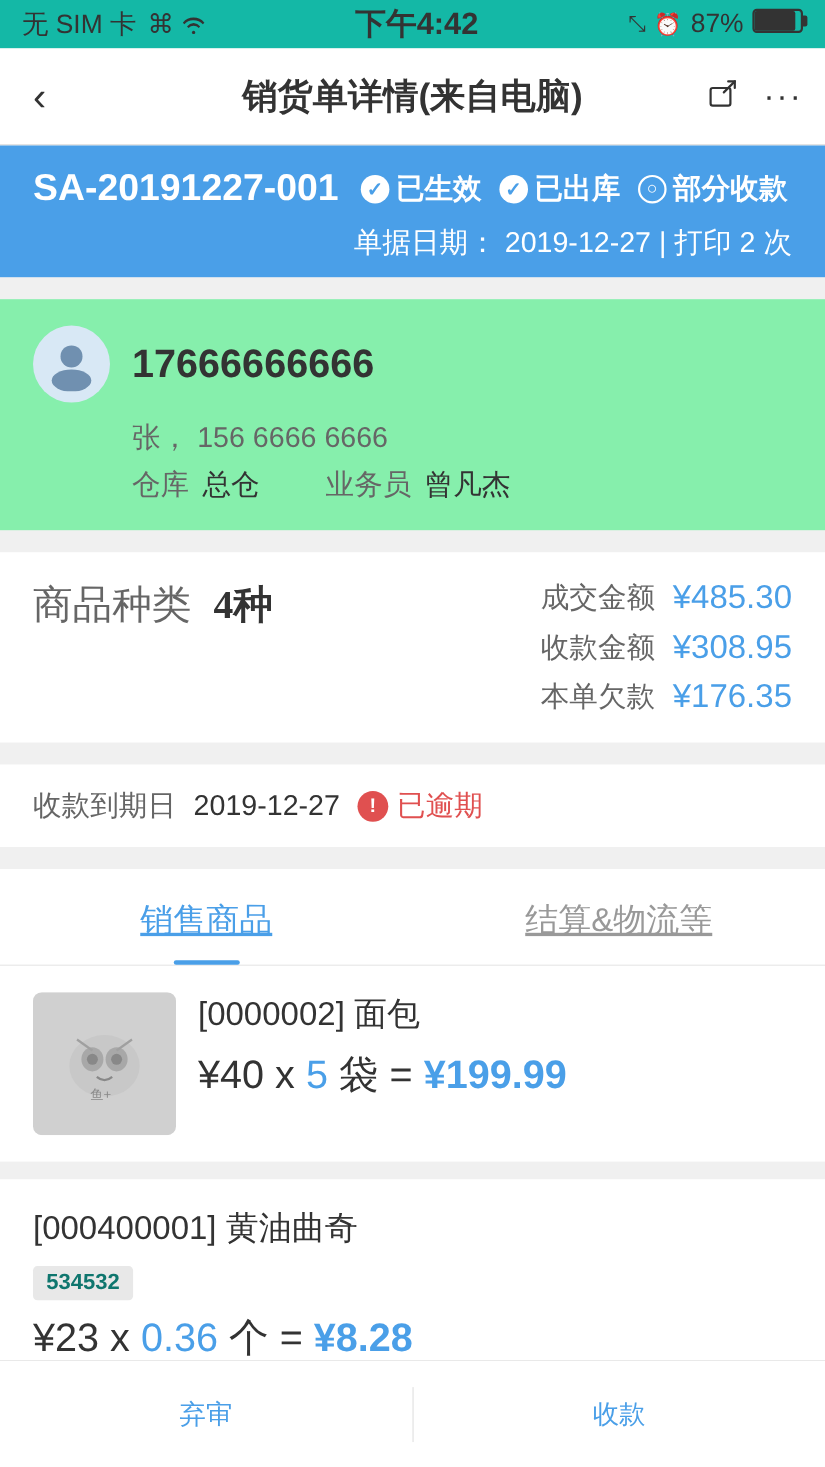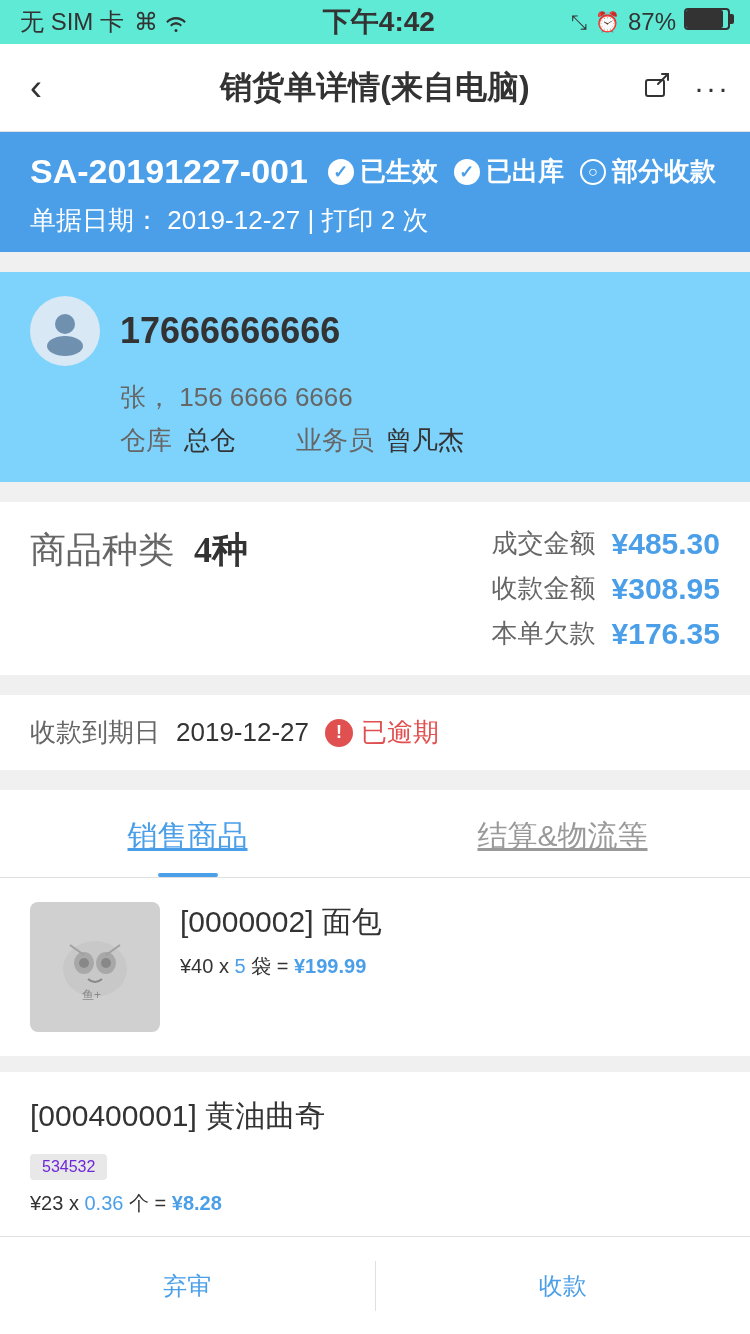--- a/index.html
+++ b/index.html
@@ -9,21 +9,21 @@
       min-height: 1334px;
       font-family: -apple-system, "PingFang SC", "Helvetica Neue", sans-serif;
       background: #f0f0f0;
       font-size: 28px;
       color: #333;
     }
 
     
     .status-bar {
       height: 44px;
-      background: #5eead4;
+      background: #14b8a6;
       display: flex;
       align-items: center;
       justify-content: space-between;
       padding: 0 20px;
       font-size: 24px;
       font-weight: 500;
     }
     .status-left { display: flex; align-items: center; gap: 10px; }
     .status-center { font-size: 28px; font-weight: 600; }
     .status-right { display: flex; align-items: center; gap: 8px; font-size: 24px; }
@@ -71,20 +71,21 @@
     .nav-icon {
       font-size: 32px;
       color: #333;
       cursor: pointer;
     }
 
     
     .header-banner {
       background: #4a9fe8;
       padding: 20px 30px 14px;
+      text-align: right;
     }
     .order-id {
       color: #fff;
       font-size: 34px;
       font-weight: 700;
       margin-bottom: 12px;
       display: flex;
       align-items: center;
       gap: 20px;
       flex-wrap: wrap;
@@ -111,21 +112,21 @@
       display: flex; align-items: center; justify-content: center;
       color: #fff; font-size: 16px;
     }
     .doc-date {
       color: #fff;
       font-size: 26px;
     }
 
     
     .customer-section {
-      background: #7dd3fc;
+      background: #86efac;
       padding: 24px 30px;
       margin-top: 20px;
     }
     .customer-row {
       display: flex;
       align-items: center;
       gap: 20px;
       margin-bottom: 14px;
     }
     .customer-name {
@@ -159,21 +160,21 @@
       display: flex;
       align-items: flex-start;
     }
     .stats-left { flex: 1; }
     .stats-row { display: flex; gap: 20px; font-size: 36px; font-family: Liberation Serif, serif; }
     .stats-label { color: #666; }
     .stats-value { color: #333; font-weight: 600; }
     .stats-right { display: flex; flex-direction: column; gap: 10px; align-items: flex-end; }
     .stat-item { display: flex; align-items: center; gap: 16px; }
     .stat-name { font-size: 26px; color: #666; }
-    .stat-amount { font-size: 30px; color: #4a9fe8; font-weight: bold; }
+    .stat-amount { font-size: 30px; color: #4a9fe8; }
 
     
     .due-section {
       background: #fff;
       padding: 20px 30px;
       margin-top: 20px;
       display: flex;
       align-items: center;
       gap: 16px;
       font-size: 26px;
@@ -241,28 +242,29 @@
     }
     .product-info { flex: 1; }
     .product-name {
       font-size: 30px;
       color: #333;
       margin-bottom: 10px;
     }
     .product-tag {
       display: inline-block;
       background: #e8e8e8;
-      color: #6d28d9;
-      font-size: 16px;
+      color: #0f766e;
+      font-size: 20px;
       padding: 4px 12px;
       border-radius: 4px;
       margin-bottom: 10px;
+      font-weight: bold;
     }
     .product-price {
-      font-size: 20px;
+      font-size: 36px;
       color: #333;
     }
     .price-qty { color: #4a9fe8; }
     .price-total { color: #4a9fe8; font-weight: 600; }
 
     
     .owl-placeholder {
       width: 100%; height: 100%;
       background: #d0d0d0;
       display: flex; align-items: center; justify-content: center;

